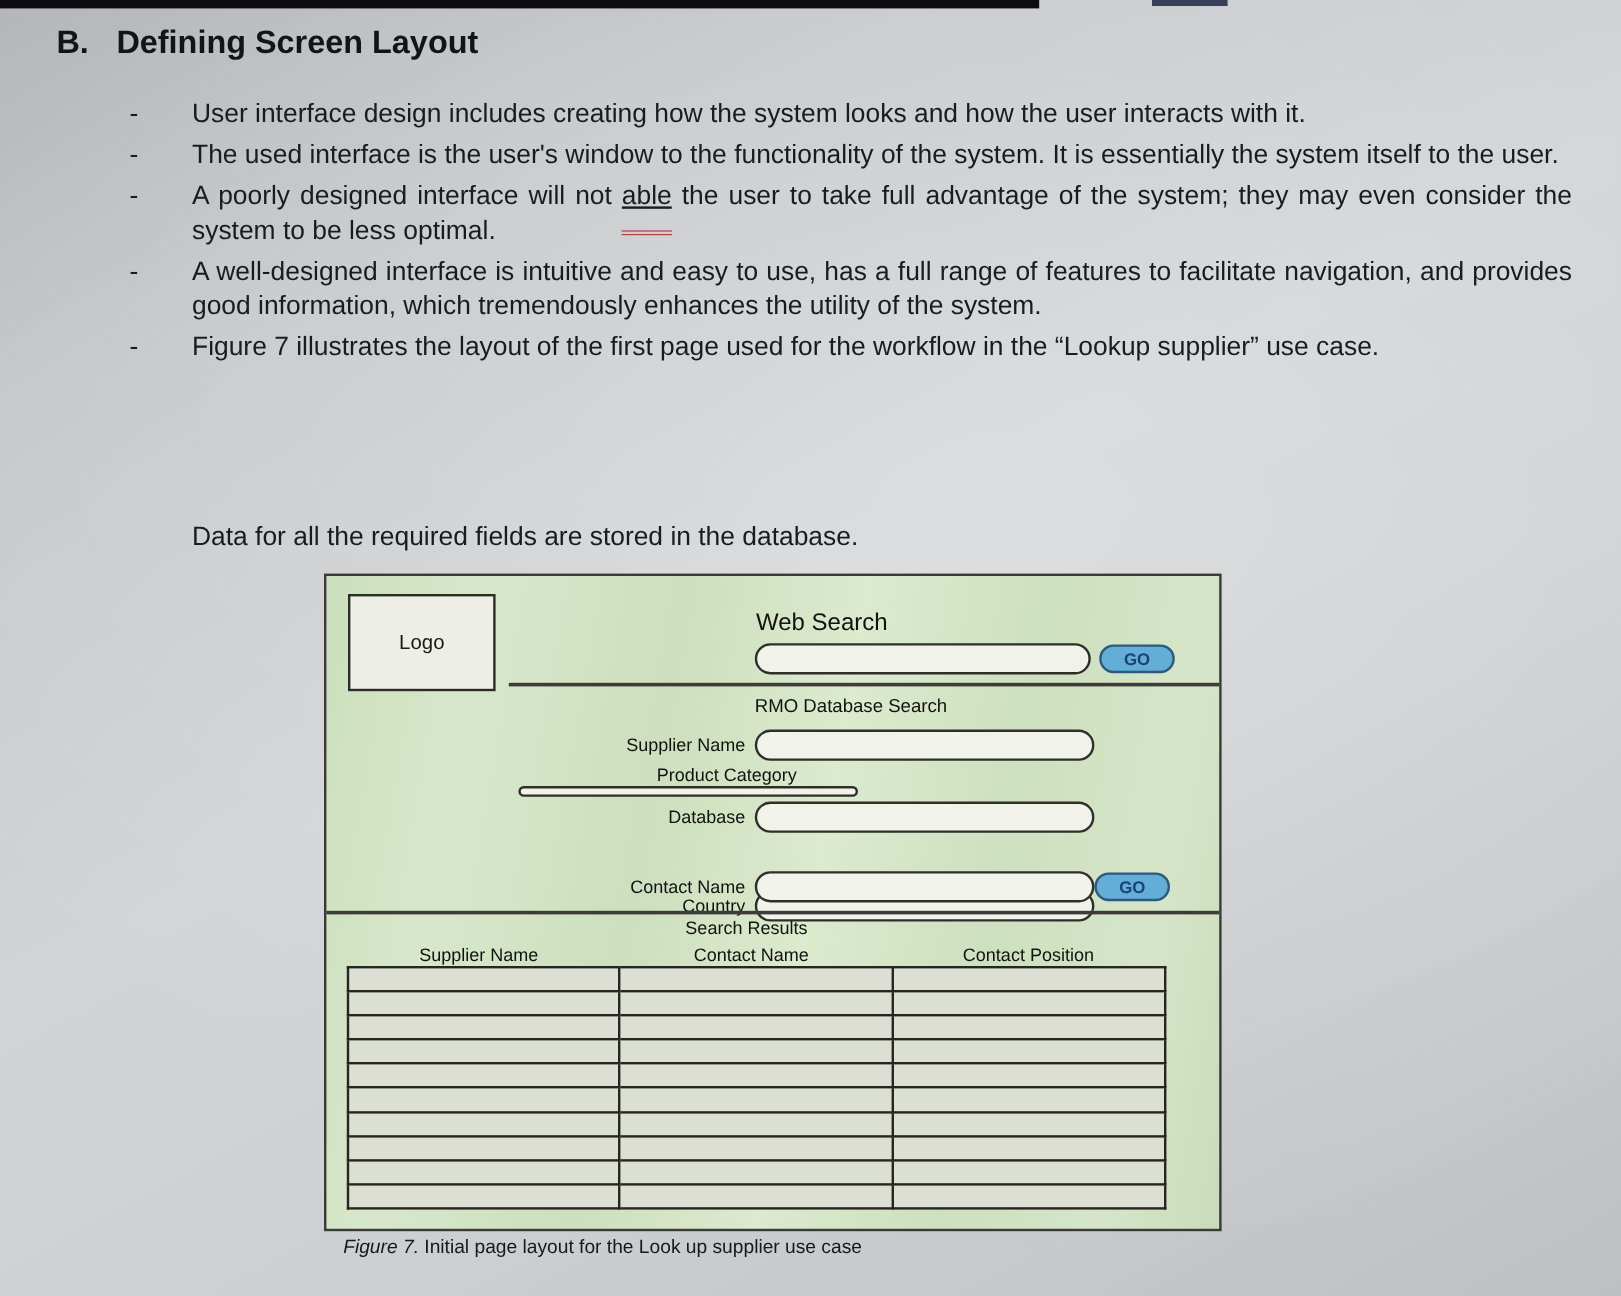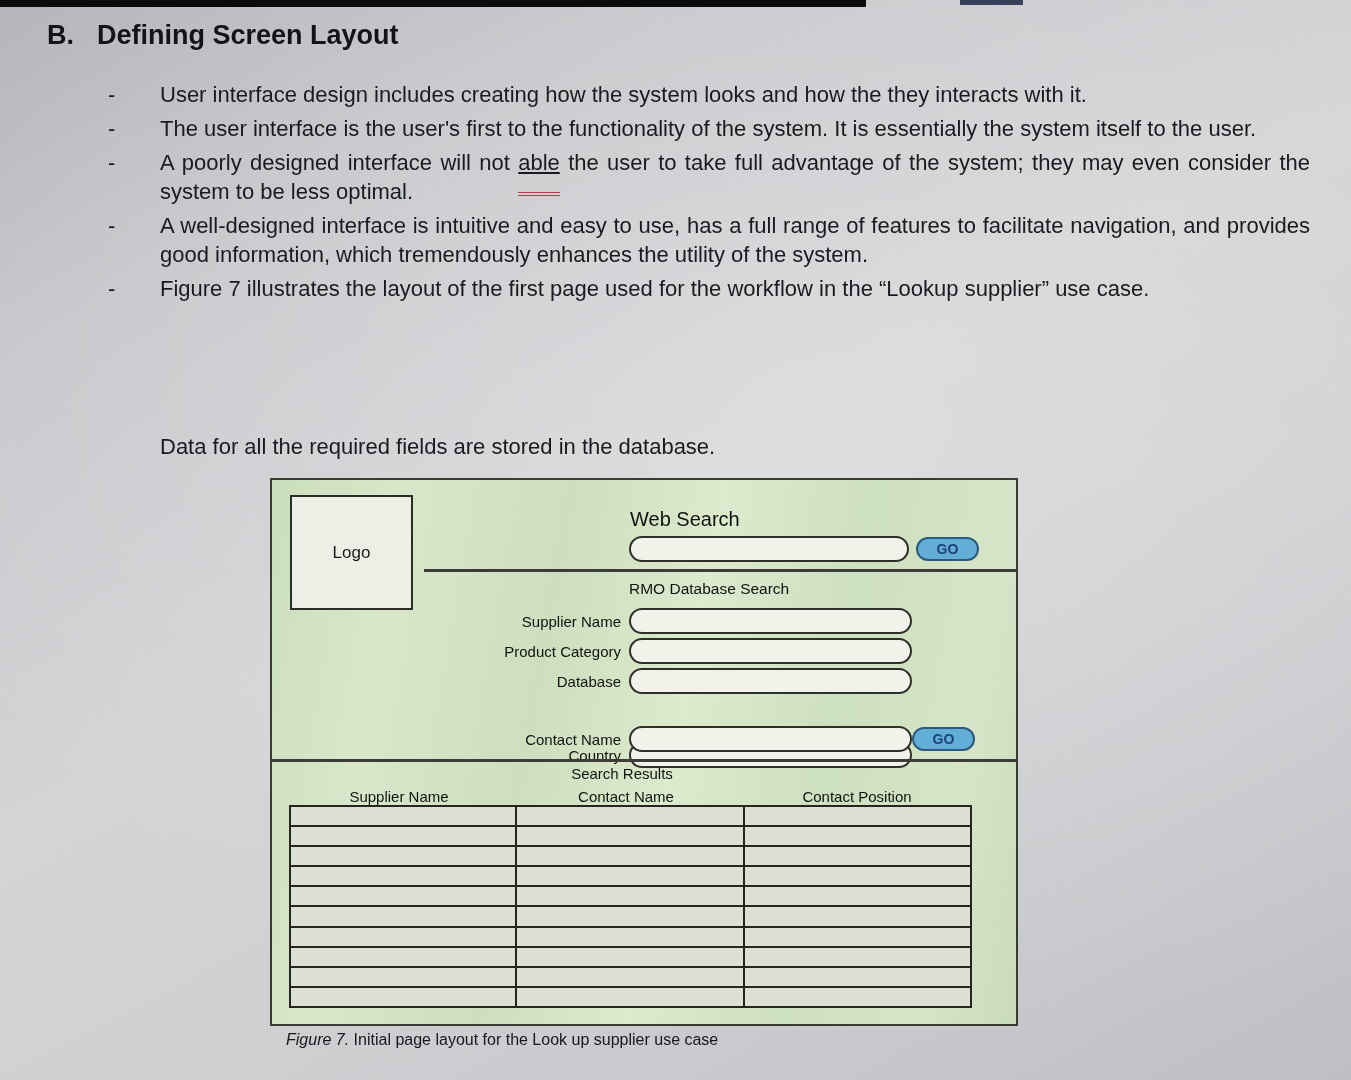--- a/index.html
+++ b/index.html
@@ -35,21 +35,21 @@
     font-size:22px;line-height:29px;color:#1a1b1e;}
 
   
   .figure{
     position:absolute;left:270px;top:478px;width:748px;height:548px;
     border:2px solid #3a3b35;box-sizing:border-box;
     background:linear-gradient(100deg,#cbdfbc 0%,#d8e7ca 16%,#cddfbe 36%,#dceacd 54%,#cde0bf 72%,#d6e5c8 88%,#c9dcba 100%);
     color:#111;
   }
   .logo-box{
-    position:absolute;left:18px;top:15px;width:123px;height:115px;
+    position:absolute;left:18px;top:15px;width:123px;height:81px;
     background:#edefe7;border:2px solid #2b2c26;box-sizing:border-box;
     display:flex;align-items:center;justify-content:center;
     font-size:17px;color:#1a1a16;
   }
   .fig-label{position:absolute;font-size:20px;color:#121310;white-space:nowrap;}
   .ws-label{left:358px;top:28px;}
   .rmo-label{left:357px;top:100px;font-size:15.5px;}
   .mock-input{
     position:absolute;height:26px;box-sizing:border-box;
     background:#f1f3eb;border:2px solid #2e2f2a;border-radius:13px;
@@ -96,25 +96,25 @@
   <div class="top-dash"></div>
 
   <div class="heading">
     <span>B.</span>
     <span>Defining Screen Layout</span>
   </div>
 
   <div class="bullets">
     <div class="bullet">
       <span class="dash">-</span>
-      <span class="btext">User interface design includes creating how the system looks and how the they interacts with it.</span>
-    </div>
-    <div class="bullet">
-      <span class="dash">-</span>
-      <span class="btext">The user interface is the user's first to the functionality of the system. It is essentially the system itself to the user.</span>
+      <span class="btext">User interface design includes creating how the system looks and how the user interacts with it.</span>
+    </div>
+    <div class="bullet">
+      <span class="dash">-</span>
+      <span class="btext">The used interface is the user's window to the functionality of the system. It is essentially the system itself to the user.</span>
     </div>
     <div class="bullet">
       <span class="dash">-</span>
       <span class="btext"><span>A poorly designed interface will not </span><span class="misspelled">able</span><span> the user to take full advantage of the system; they may even consider the system to be less optimal.</span></span>
     </div>
     <div class="bullet">
       <span class="dash">-</span>
       <span class="btext">A well-designed interface is intuitive and easy to use, has a full range of features to facilitate navigation, and provides good information, which tremendously enhances the utility of the system.</span>
     </div>
     <div class="bullet">
@@ -136,21 +136,21 @@
     <button class="go-btn ws-go">GO</button>
 
     <div class="divider div1"></div>
 
     <span class="fig-label rmo-label">RMO Database Search</span>
 
     <div class="frow" style="top:128px;">
       <span class="flabel">Supplier Name</span>
       <div class="mock-input" role="textbox"></div>
     </div>
-    <div class="frow" style="top:158px;">
+    <div class="frow" style="top:158px;flex-direction:column;">
       <span class="flabel">Product Category</span>
       <div class="mock-input" role="textbox"></div>
     </div>
     <div class="frow" style="top:188px;">
       <span class="flabel">Database</span>
       <div class="mock-input" role="textbox"></div>
     </div>
     <div class="frow" style="top:218px;margin-top:44px;">
       <span class="flabel">Country</span>
       <div class="mock-input" role="textbox"></div>

